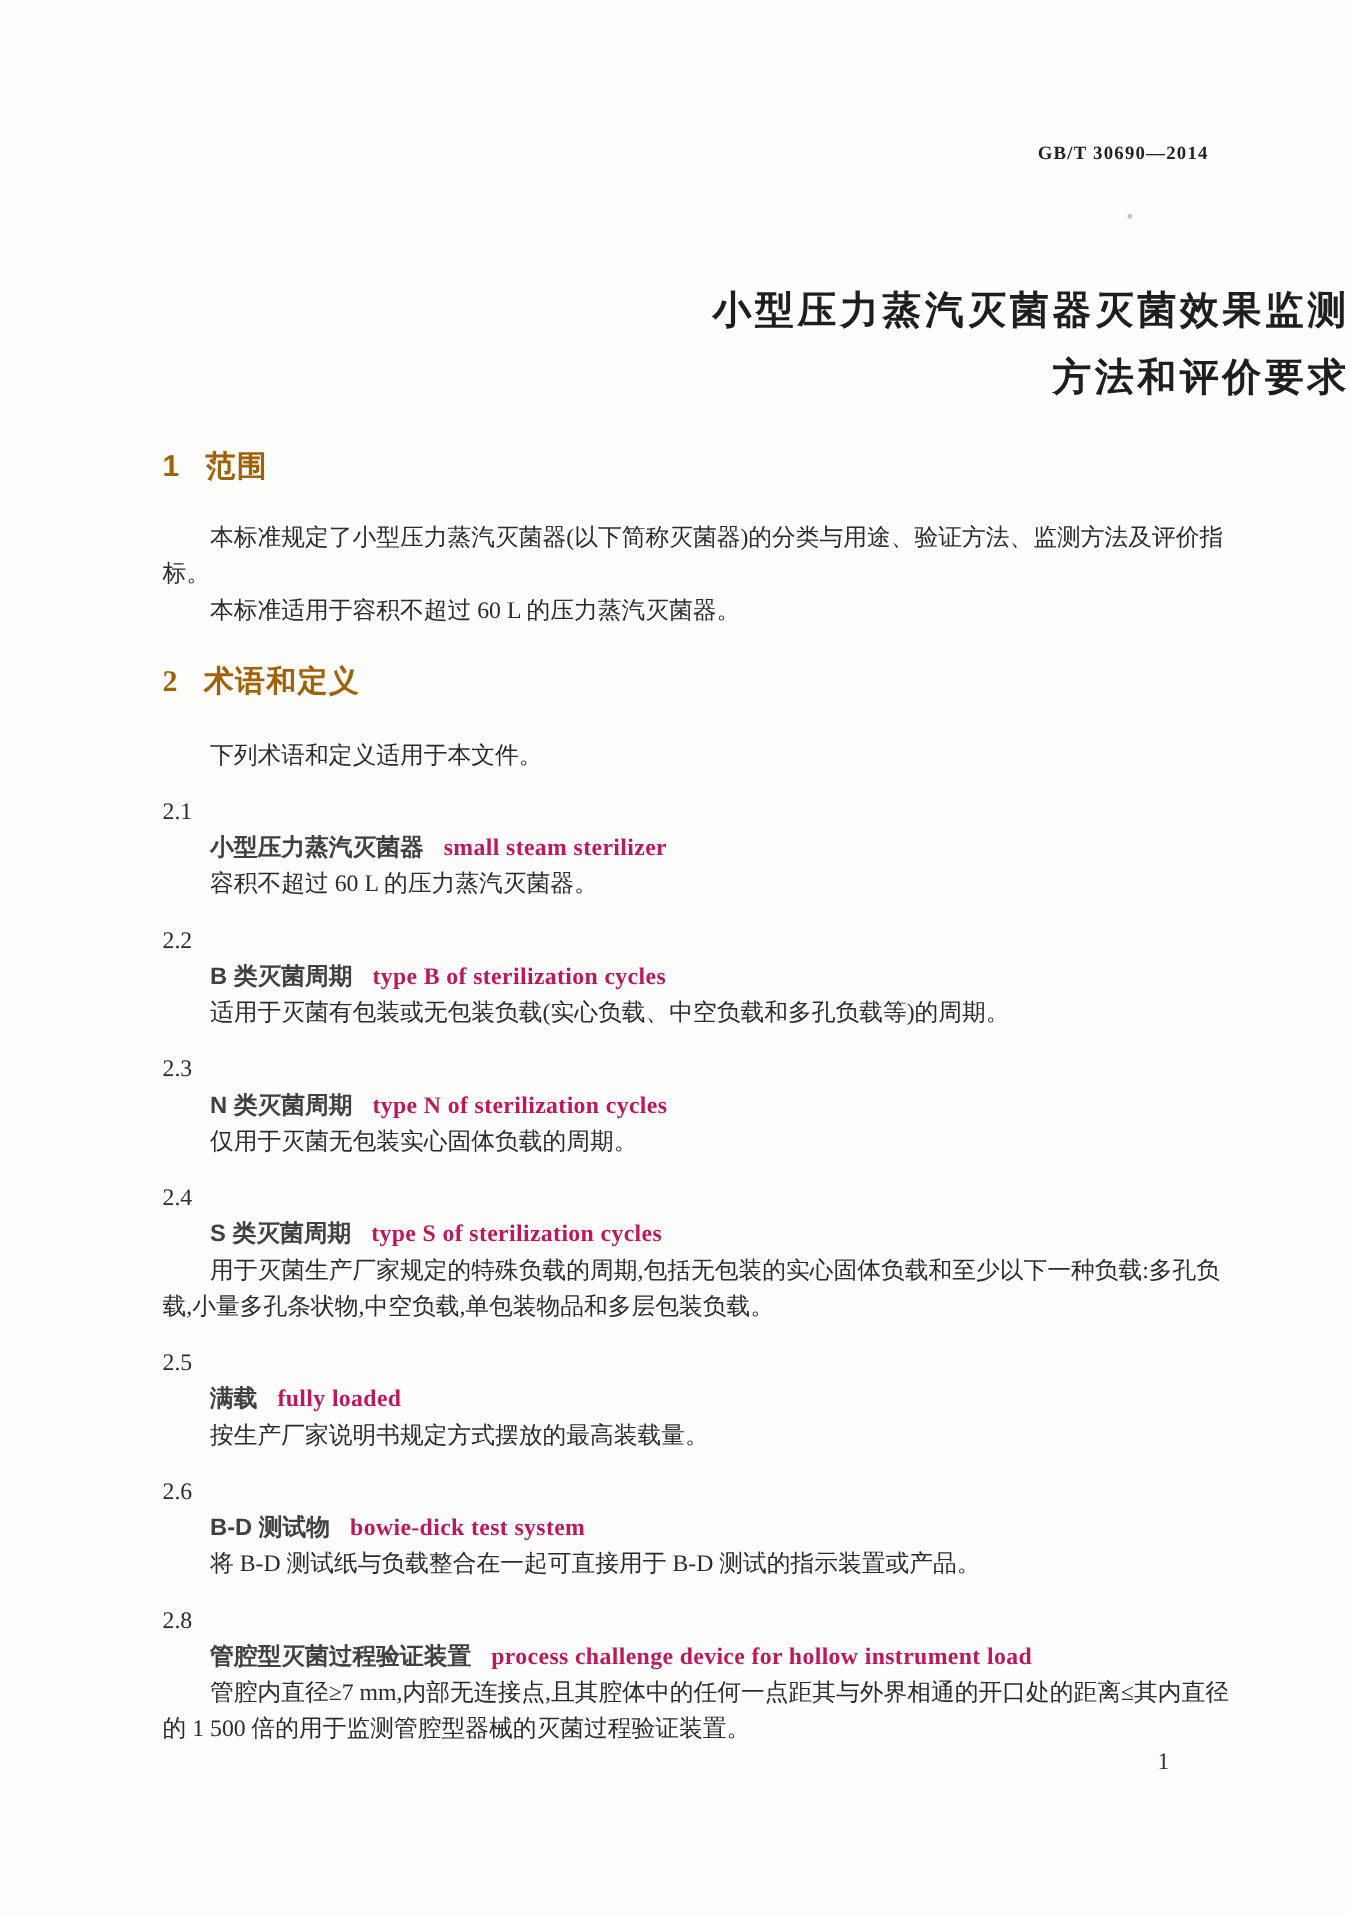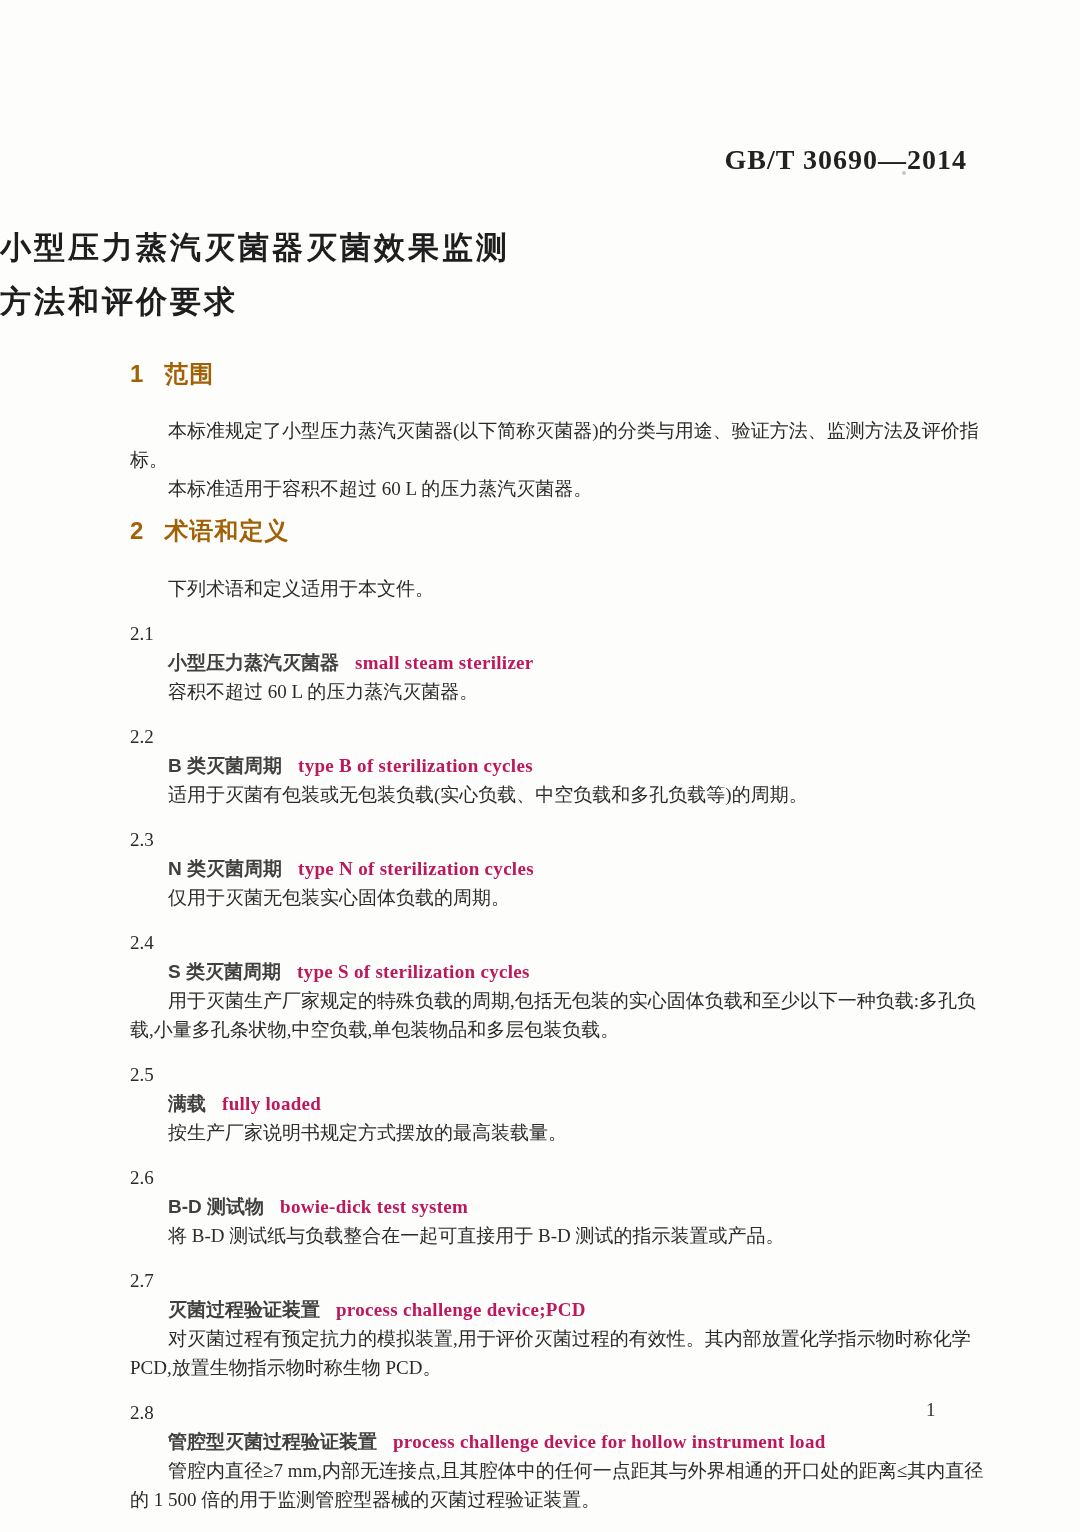--- a/index.html
+++ b/index.html
@@ -10,23 +10,23 @@
     height: 1532px;
     margin: 0 auto;
     background: #fdfdfb;
     color: #2b2b2b;
     font-family: "Liberation Serif", "DejaVu Serif", serif;
     overflow: hidden;
   }
   
   .std-code {
     position: absolute;
-    top: 144px;
+    top: 115px;
     right: 113px;
-    font-size: 28px;
+    font-size: 15px;
     font-weight: bold;
     letter-spacing: 1px;
     color: #222;
   }
   
   .scan-dot {
     position: absolute;
     top: 171px;
     left: 902px;
     width: 4px;
@@ -34,21 +34,21 @@
     border-radius: 50%;
     background: #9a9a9a;
     opacity: 0.55;
   }
   
   .title-block {
     position: absolute;
     top: 221px;
     left: 0;
     width: 100%;
-    text-align: left;
+    text-align: right;
     font-family: "Liberation Sans", "DejaVu Sans", sans-serif;
     font-weight: bold;
     font-size: 31px;
     line-height: 54px;
     letter-spacing: 3px;
     color: #1e1e1e;
   }
   
   .content {
     position: absolute;
@@ -61,21 +61,21 @@
   }
   .sec-heading {
     font-family: "Liberation Sans", "DejaVu Sans", sans-serif;
     font-weight: bold;
     font-size: 24px;
     letter-spacing: 1px;
     color: #a16207;
   }
   .sec-heading .sec-title { margin-left: 20px; }
   #sec1-heading { margin-bottom: 28px; }
-  #sec2-heading { margin-top: 13px; margin-bottom: 29px; }
+  #sec2-heading { margin-top: 29px; margin-bottom: 29px; font-family: Liberation Serif, serif; }
   .para { text-indent: 2em; }
   .term { margin-top: 16px; }
   .term-num { font-size: 19px; }
   .term-name { padding-left: 38px; }
   .term-name .zh {
     font-family: "Liberation Sans", "DejaVu Sans", sans-serif;
     font-weight: bold;
     color: #404040;
   }
   .term-name .en {
@@ -152,25 +152,20 @@
       <div class="term-name"><span class="zh">满载</span><span class="en">fully loaded</span></div>
       <p class="term-def">按生产厂家说明书规定方式摆放的最高装载量。</p>
     </div>
 
     <div class="term">
       <div class="term-num">2.6</div>
       <div class="term-name"><span class="zh">B-D 测试物</span><span class="en">bowie-dick test system</span></div>
       <p class="term-def">将 B-D 测试纸与负载整合在一起可直接用于 B-D 测试的指示装置或产品。</p>
     </div>
 
-    <div class="term">
-      <div class="term-num">2.7</div>
-      <div class="term-name"><span class="zh">灭菌过程验证装置</span><span class="en">process challenge device;PCD</span></div>
-      <p class="term-def">对灭菌过程有预定抗力的模拟装置,用于评价灭菌过程的有效性。其内部放置化学指示物时称化学 PCD,放置生物指示物时称生物 PCD。</p>
-    </div>
 
     <div class="term">
       <div class="term-num">2.8</div>
       <div class="term-name"><span class="zh">管腔型灭菌过程验证装置</span><span class="en">process challenge device for hollow instrument load</span></div>
       <p class="term-def">管腔内直径≥7 mm,内部无连接点,且其腔体中的任何一点距其与外界相通的开口处的距离≤其内直径的 1 500 倍的用于监测管腔型器械的灭菌过程验证装置。</p>
     </div>
 
   </div>
 
   <div class="page-number">1</div>

